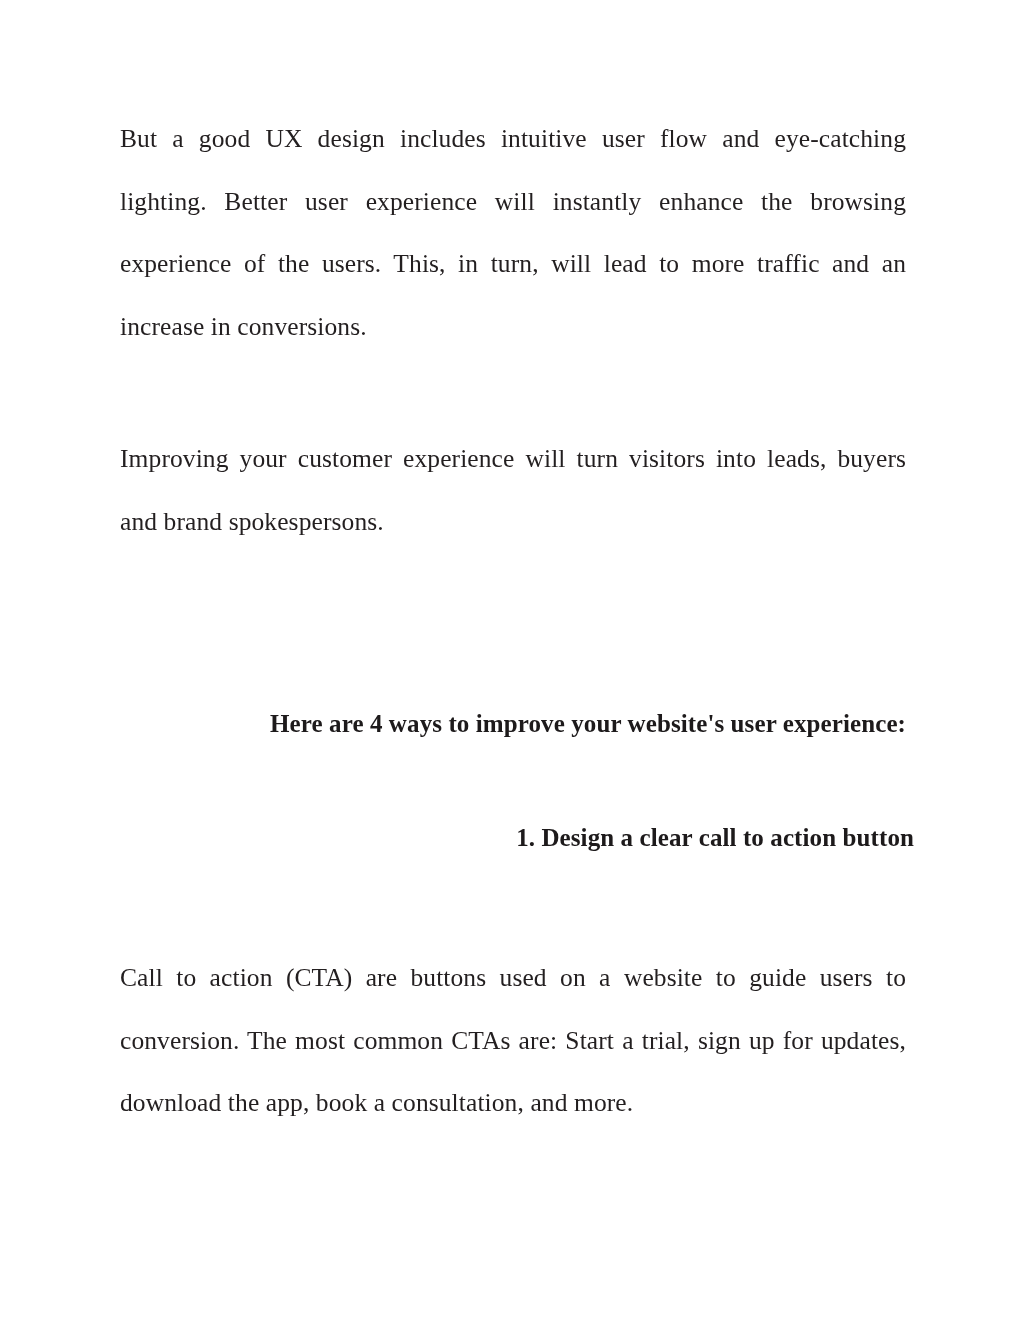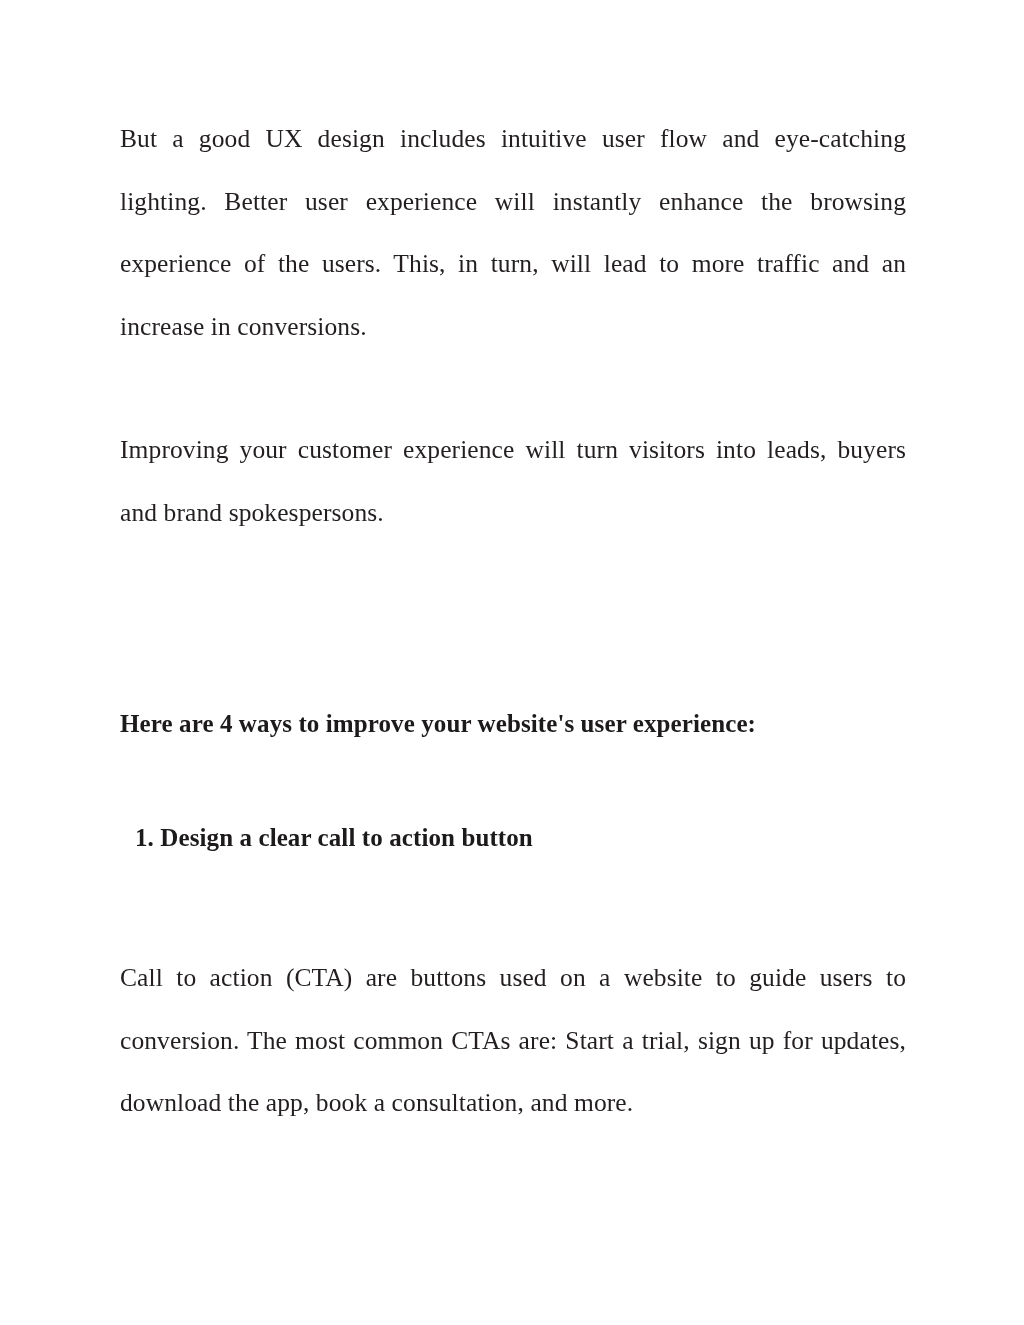--- a/index.html
+++ b/index.html
@@ -35,31 +35,31 @@
     margin: 0;
     color: #231f20;
     letter-spacing: 0.1px;
   }
 
   
   .heading {
     font-size: 25px;
     line-height: 62.5px;
     font-weight: 700;
-    text-align: left;
+    text-align: right;
     margin: 0;
     color: #1d1a1b;
     letter-spacing: 0.1px;
   }
 
   
   .block-p1   { position: absolute; left: 0;  top: 108px; width: 786px; }
-  .block-p2   { position: absolute; left: 0;  top: 419px; width: 786px; }
+  .block-p2   { position: absolute; left: 0;  top: 428px; width: 786px; }
   .block-h1   { position: absolute; left: 0;  top: 693px; width: 786px; }
-  .block-h2   { position: absolute; left: 15px;  top: 807px; width: 786px; }
+  .block-h2   { position: absolute; left: 8px;  top: 807px; width: 786px; }
   .block-p3   { position: absolute; left: 0;  top: 947px; width: 786px; }
 </style>
 </head>
 <body>
 
 <div class="page">
   <div class="content">
 
     <div class="block-p1">
       <p class="para">But a good UX design includes intuitive user flow and eye-catching lighting. Better user experience will instantly enhance the browsing experience of the users. This, in turn, will lead to more traffic and an increase in conversions.</p>

